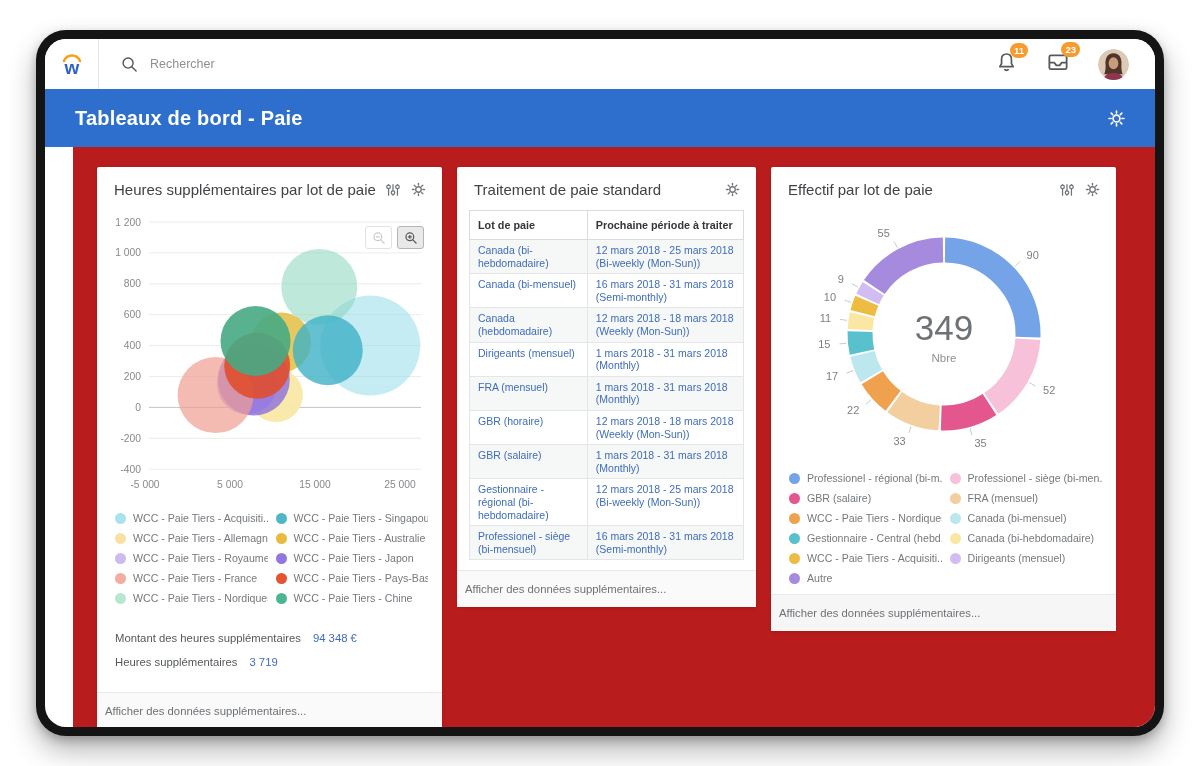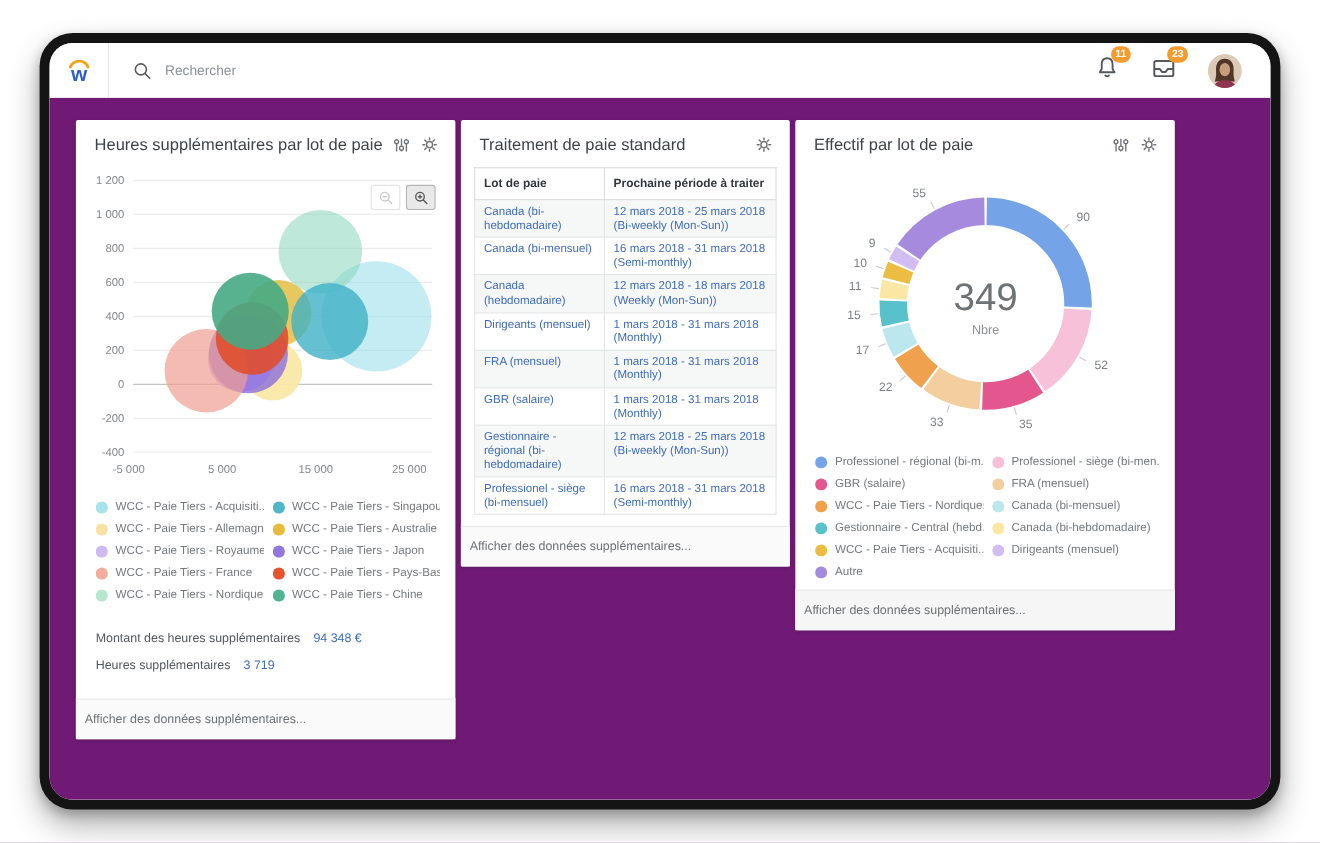--- a/index.html
+++ b/index.html
@@ -20,21 +20,21 @@
   .badge { position:absolute; top:-8px; right:-10px; background:#f79b2e; color:#fff; font-size:9.5px; font-weight:bold;
            border-radius:10px; padding:2px 4px; min-width:17px; text-align:center; line-height:1.2; }
   .avatar { width:31px; height:31px; border-radius:50%; overflow:hidden; cursor:pointer; display:block; }
 
   
   .bluebar { flex:0 0 58px; background:#2e6fce; display:flex; align-items:center; justify-content:space-between; padding:0 28px 0 30px; }
   .page-title { color:#fff; font-size:20px; font-weight:bold; letter-spacing:.2px; }
   .bluebar .gear { color:#fff; cursor:pointer; display:flex; }
 
   
-  .content { flex:1; background:#701a75; display:flex; gap:5px; padding:20px 24px; align-items:flex-start; overflow:hidden; }
+  .content { flex:1; background:#b91c1c; display:flex; gap:15px; padding:20px 24px; align-items:flex-start; overflow:hidden;margin-left:28px; }
   .card { background:#fff; border-radius:2px; box-shadow:0 1px 3px rgba(0,0,0,.13); }
   .card-1 { width:345px; }
   .card-2 { width:299px; }
   .card-3 { width:345px; }
   .card-head { display:flex; align-items:center; justify-content:space-between; padding:14px 15px 6px 17px; }
   .card-title { font-size:15px; color:#3f4347; }
   .card-icons { display:flex; gap:9px; color:#6f7479; align-items:center; }
   .card-icons > * { cursor:pointer; display:flex; }
 
   .chart-wrap { position:relative; padding:2px 6px 0 6px; }
@@ -107,20 +107,38 @@
           <svg width="31" height="31" viewBox="0 0 32 32">
             <circle cx="16" cy="16" r="16" fill="#dcc9b6"></circle>
             <path d="M16 4.5 C9.5 4.5 7.2 10 7.8 16.5 C8.2 21.5 6.5 26 6.5 26 H25.5 C25.5 26 23.8 21.5 24.2 16.5 C24.8 10 22.5 4.5 16 4.5 Z" fill="#503627"></path>
             <ellipse cx="16" cy="14.8" rx="5" ry="6.2" fill="#c89d7c"></ellipse>
             <path d="M5.5 32 C6.5 26.5 11 24.8 16 24.8 C21 24.8 25.5 26.5 26.5 32 Z" fill="#8e3550"></path>
           </svg>
         </span>
       </div>
     </div>
 
+    <div class="bluebar">
+      <div class="page-title">Tableaux de bord - Paie</div>
+      <span class="gear">
+        <svg width="21" height="21" viewBox="0 0 24 24">
+          <circle cx="12" cy="12" r="3.9" fill="none" stroke="currentColor" stroke-width="1.9"></circle>
+          <g stroke="currentColor" stroke-width="1.9" stroke-linecap="round">
+            <line x1="18.2" y1="12" x2="20.6" y2="12"></line>
+              <line x1="16.38" y1="16.38" x2="18.08" y2="18.08"></line>
+            <line x1="12" y1="18.2" x2="12" y2="20.6"></line>
+              <line x1="7.62" y1="16.38" x2="5.92" y2="18.08"></line>
+            <line x1="5.8" y1="12" x2="3.4" y2="12"></line>
+              <line x1="7.62" y1="7.62" x2="5.92" y2="5.92"></line>
+            <line x1="12" y1="5.8" x2="12" y2="3.4"></line>
+              <line x1="16.38" y1="7.62" x2="18.08" y2="5.92"></line>
+          </g>
+        </svg>
+      </span>
+    </div>
 
     <div class="content">
 
       <div class="card card-1">
         <div class="card-head">
           <div class="card-title">Heures supplémentaires par lot de paie</div>
           <div class="card-icons">
             <span>
               <svg width="16" height="16" viewBox="0 0 18 18">
                 <g stroke="currentColor" stroke-width="1.4">
@@ -301,20 +319,24 @@
               </tr>
               <tr>
                 <td>Dirigeants (mensuel)</td>
                 <td>1 mars 2018 - 31 mars 2018 (Monthly)</td>
               </tr>
               <tr>
                 <td>FRA (mensuel)</td>
                 <td>1 mars 2018 - 31 mars 2018 (Monthly)</td>
               </tr>
               <tr>
+                <td>GBR (horaire)</td>
+                <td>12 mars 2018 - 18 mars 2018 (Weekly (Mon-Sun))</td>
+              </tr>
+              <tr>
                 <td>GBR (salaire)</td>
                 <td>1 mars 2018 - 31 mars 2018 (Monthly)</td>
               </tr>
               <tr>
                 <td>Gestionnaire - régional (bi-hebdomadaire)</td>
                 <td>12 mars 2018 - 25 mars 2018 (Bi-weekly (Mon-Sun))</td>
               </tr>
               <tr>
                 <td>Professionel - siège (bi-mensuel)</td>
                 <td>16 mars 2018 - 31 mars 2018 (Semi-monthly)</td>

